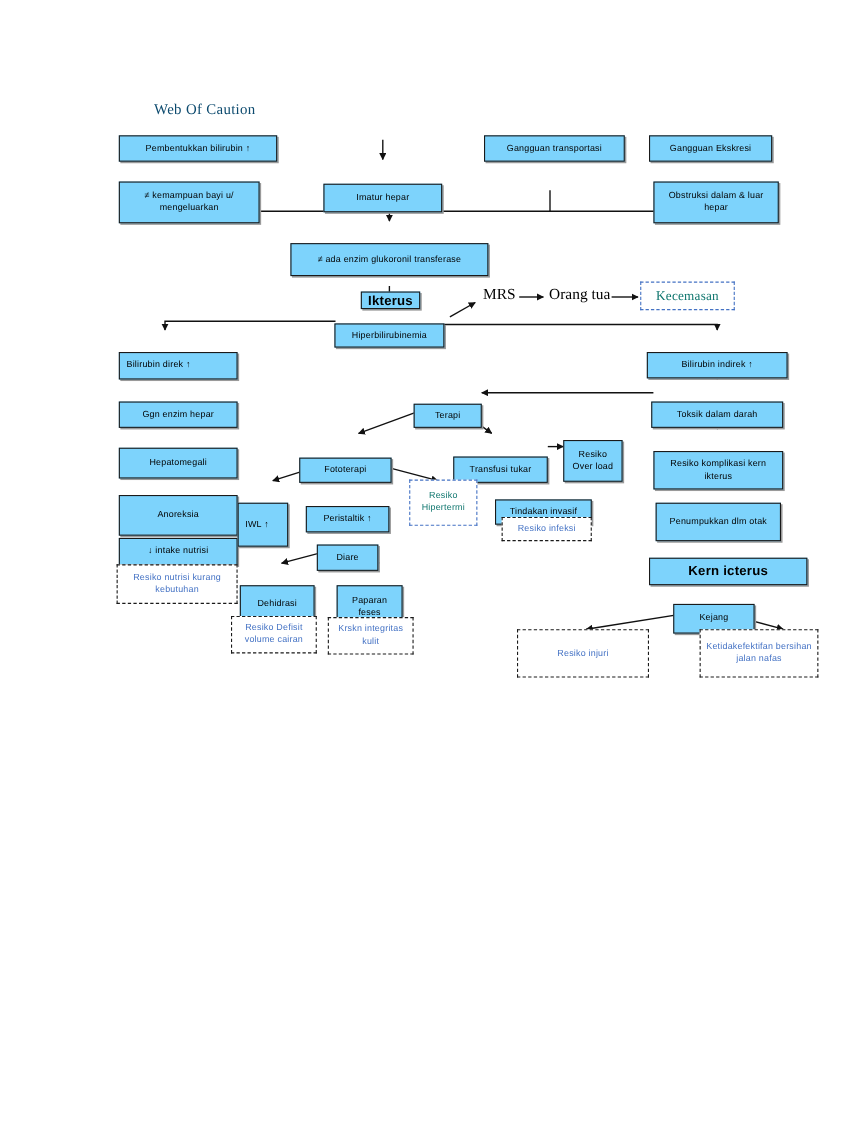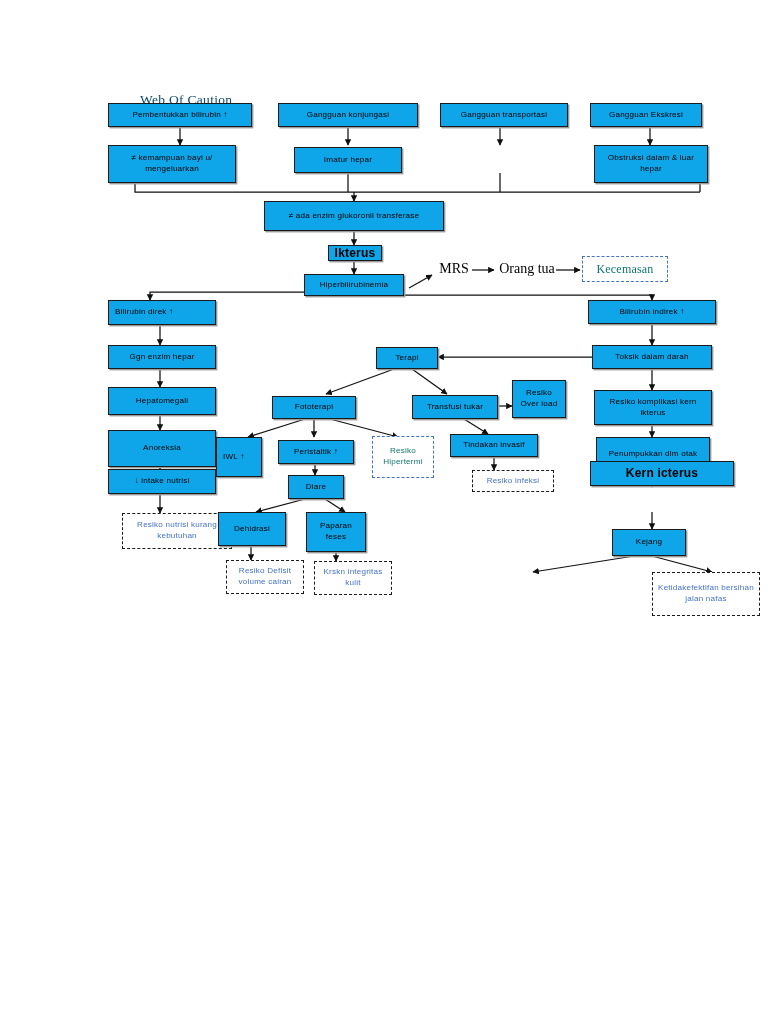--- a/index.html
+++ b/index.html
@@ -3,23 +3,23 @@
 <meta charset="utf-8">
 <style>
   html,body{margin:0;padding:0;background:#ffffff;}
   body{width:768px;height:1024px;position:relative;overflow:hidden;
        font-family:"Liberation Sans",sans-serif;color:#000;}
   #canvas{position:absolute;left:0;top:0;width:768px;height:1024px;}
   .node{position:absolute;box-sizing:border-box;display:flex;align-items:center;
         justify-content:center;text-align:center;line-height:1.35;
         font-family:"Liberation Sans",sans-serif;font-size:8.1px;
         letter-spacing:.2px;padding:1px 3px;}
-  .solid{border:1px solid #1a1a1a;background:#0ea5e9;
-         box-shadow:1.4px 1.4px 0 0 #9a9a9a;}
-  .dashed{border:1.3px dashed #1a1a1a;background:#fff;color:#4472c4;margin-left:16px;}
+  .solid{border:1px solid #1a1a1a;background:#7dd3fc;
+         box-shadow:1.4px 1.4px 0 0 #9a9a9a;margin-top:20px;}
+  .dashed{border:1.3px dashed #1a1a1a;background:#fff;color:#4472c4;}
   .dashed-blue{border:1.3px dashed #4472c4;background:#fff;color:#0f766e;}
   .bold{font-weight:bold;}
   .f10{font-size:12px;}
   .serif{font-family:"Liberation Serif",serif;font-size:14px;}
   .plain{position:absolute;display:flex;align-items:center;justify-content:center;
          text-align:center;}
   .title{position:absolute;font-family:"Liberation Serif",serif;font-size:13.5px;
          color:#0c4a6e;left:140px;top:92px;letter-spacing:.3px;}
   .lbl-left{justify-content:flex-start;padding-left:6px;}
   svg{position:absolute;left:0;top:0;pointer-events:none;}
@@ -100,21 +100,20 @@
 
       <line x1="634" y1="556" x2="533" y2="572" marker-end="url(#ah)"></line>
       <line x1="652" y1="556" x2="712" y2="572" marker-end="url(#ah)"></line>
     </g>
   </svg>
 
   <div class="title">Web Of Caution</div>
 
   <div class="node solid" style="left:108px;top:103px;width:144px;height:24px;">Pembentukkan bilirubin ↑</div>
 
-  <div class="node solid" style="left:278px;top:103px;width:140px;height:24px;">Gangguan konjungasi</div>
 
   <div class="node solid" style="left:440px;top:103px;width:128px;height:24px;">Gangguan transportasi</div>
 
   <div class="node solid" style="left:590px;top:103px;width:112px;height:24px;">Gangguan Ekskresi</div>
 
   <div class="node solid" style="left:108px;top:145px;width:128px;height:38px;">≠ kemampuan bayi  u/ mengeluarkan</div>
 
   <div class="node solid" style="left:294px;top:147px;width:108px;height:26px;">Imatur hepar</div>
 
 
@@ -145,24 +144,25 @@
   <div class="node dashed" style="left:106px;top:513px;width:110px;height:36px;">Resiko nutrisi kurang kebutuhan</div>
 
   <div class="node solid" style="left:588px;top:300px;width:128px;height:24px;">Bilirubin indirek ↑</div>
 
   <div class="node solid" style="left:592px;top:345px;width:120px;height:24px;">Toksik dalam darah</div>
 
   <div class="node solid" style="left:594px;top:390px;width:118px;height:35px;">Resiko komplikasi kern ikterus</div>
 
   <div class="node solid" style="left:596px;top:437px;width:114px;height:35px;">Penumpukkan dlm otak</div>
 
-  <div class="node solid bold f10" style="left:590px;top:461px;width:144px;height:25px;">Kern icterus</div>
+  <div class="node solid bold f10" style="left:590px;top:487px;width:144px;height:25px;">Kern icterus</div>
 
   <div class="node solid" style="left:612px;top:529px;width:74px;height:27px;">Kejang</div>
 
+  <div class="node dashed" style="left:470px;top:572px;width:120px;height:44px;">Resiko injuri</div>
 
   <div class="node dashed" style="left:636px;top:572px;width:108px;height:44px;">Ketidakefektifan bersihan jalan nafas</div>
 
   <div class="node solid" style="left:376px;top:347px;width:62px;height:22px;">Terapi</div>
 
   <div class="node solid" style="left:272px;top:396px;width:84px;height:23px;">Fototerapi</div>
 
   <div class="node solid" style="left:412px;top:395px;width:86px;height:24px;">Transfusi tukar</div>
 
   <div class="node solid" style="left:512px;top:380px;width:54px;height:38px;">Resiko Over load</div>

